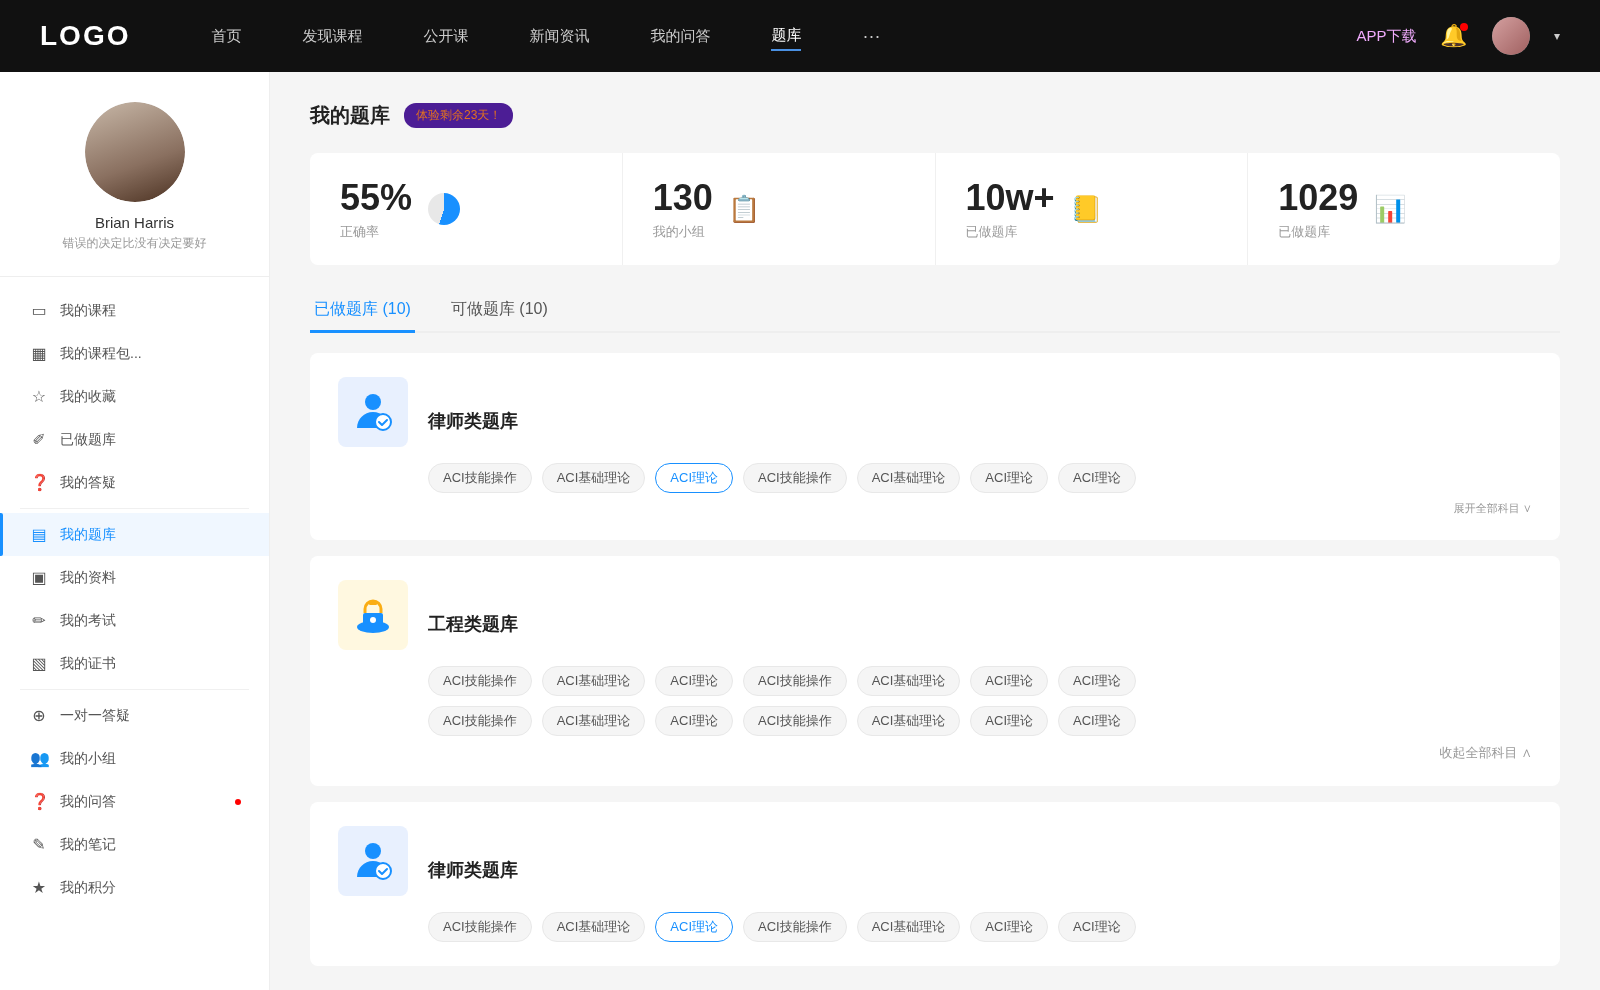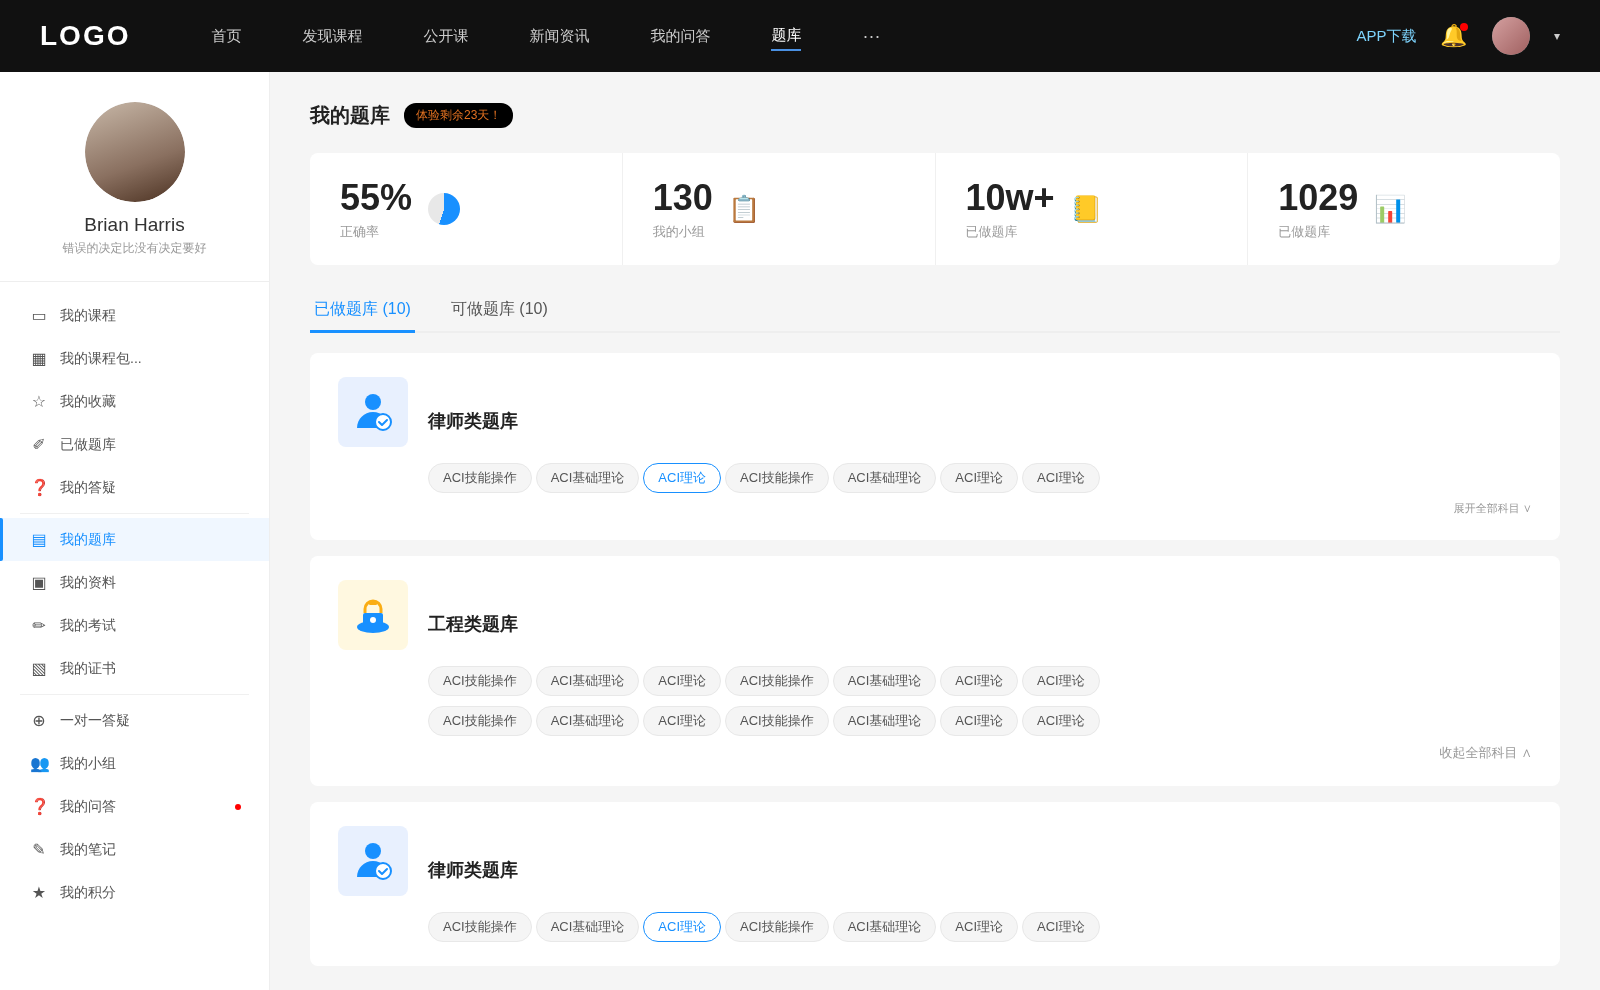--- a/index.html
+++ b/index.html
@@ -5,74 +5,74 @@
     * { margin: 0; padding: 0; box-sizing: border-box; }
     body { font-family: 'PingFang SC', 'Microsoft YaHei', sans-serif; background: #f5f5f5; color: #333; width: 1600px; min-height: 990px; overflow-x: hidden; }
 
     
     .nav { background: #111; height: 72px; display: flex; align-items: center; padding: 0 40px; gap: 61px; }
     .nav-logo { color: #fff; font-size: 28px; font-weight: bold; letter-spacing: 2px; margin-right: 20px; }
     .nav-item { color: #ccc; font-size: 15px; cursor: pointer; padding: 4px 0; }
     .nav-item.active { color: #fff; border-bottom: 2px solid #4a90e2; }
     .nav-dots { color: #ccc; font-size: 18px; cursor: pointer; }
     .nav-right { margin-left: auto; display: flex; align-items: center; gap: 24px; }
-    .nav-app { color: #7dd3fc; font-size: 15px; cursor: pointer; }
+    .nav-app { color: #f0abfc; font-size: 15px; cursor: pointer; }
     .nav-bell { position: relative; cursor: pointer; }
     .nav-bell-icon { color: #ccc; font-size: 22px; }
     .bell-dot { position: absolute; top: 0; right: 0; width: 8px; height: 8px; background: red; border-radius: 50%; }
     .nav-avatar { width: 38px; height: 38px; border-radius: 50%; background: #888; overflow: hidden; display: flex; align-items: center; justify-content: center; }
     .nav-avatar-img { width: 38px; height: 38px; border-radius: 50%; background: linear-gradient(135deg, #d4a0a0 0%, #a06060 100%); }
     .nav-dropdown-arrow { color: #ccc; font-size: 12px; cursor: pointer; }
 
     
     .layout { display: flex; min-height: 918px; }
 
     
     .sidebar { width: 270px; background: #fff; padding: 30px 0 20px 0; flex-shrink: 0; border-right: 1px solid #eee; }
     .sidebar-profile { display: flex; flex-direction: column; align-items: center; padding-bottom: 24px; border-bottom: 1px solid #eee; }
     .avatar-circle { width: 100px; height: 100px; border-radius: 50%; background: #e8e8e8; overflow: hidden; margin-bottom: 12px; }
     .avatar-img { width: 100%; height: 100%; background: linear-gradient(160deg, #c8b8a8 0%, #8a7060 60%, #4a3020 100%); border-radius: 50%; }
-    .profile-name { font-size: 19px; font-weight: 500; color: #333; margin-bottom: 4px; }
+    .profile-name { font-size: 15px; font-weight: 500; color: #333; margin-bottom: 4px; }
     .profile-motto { font-size: 12px; color: #999; }
 
     .sidebar-menu { padding: 12px 0; }
     .menu-item { display: flex; align-items: center; gap: 12px; padding: 12px 30px; font-size: 14px; color: #555; cursor: pointer; position: relative; }
     .menu-item.active { color: #1890ff; background: #f0f7ff; }
     .menu-item.active::before { content: ''; position: absolute; left: 0; top: 0; bottom: 0; width: 3px; background: #1890ff; border-radius: 0 2px 2px 0; }
     .menu-icon { font-size: 16px; width: 18px; text-align: center; }
     .menu-dot { width: 6px; height: 6px; background: red; border-radius: 50%; position: absolute; right: 28px; top: 50%; transform: translateY(-50%); }
     .menu-divider { height: 1px; background: #f0f0f0; margin: 4px 20px; }
 
     
     .main { flex: 1; padding: 30px 40px; background: #f5f5f5; }
 
     
     .page-title-row { display: flex; align-items: center; gap: 14px; margin-bottom: 24px; }
     .page-title { font-size: 20px; font-weight: 600; color: #222; }
-    .trial-badge { background: #000000; color: #e07020; font-size: 12px; padding: 4px 12px; border-radius: 12px; }
+    .trial-badge { background: #4c1d95; color: #e07020; font-size: 12px; padding: 4px 12px; border-radius: 12px; }
 
     
     .stats-row { display: flex; gap: 0; background: #fff; border-radius: 8px; margin-bottom: 24px; overflow: hidden; }
     .stat-item { flex: 1; padding: 24px 30px; border-right: 1px solid #f0f0f0; display: flex; align-items: center; gap: 16px; }
     .stat-item:last-child { border-right: none; }
     .stat-number { font-size: 36px; font-weight: 600; color: #222; }
     .stat-label { font-size: 13px; color: #999; margin-top: 4px; }
 
     
     .tabs-row { display: flex; gap: 0; margin-bottom: 20px; border-bottom: 2px solid #eee; }
     .tab { font-size: 16px; padding: 10px 4px; margin-right: 32px; cursor: pointer; color: #555; border-bottom: 3px solid transparent; margin-bottom: -2px; }
     .tab.active { color: #1890ff; border-bottom-color: #1890ff; font-weight: 500; }
 
     
     .qbank-card { background: #fff; border-radius: 8px; padding: 24px 28px; margin-bottom: 16px; }
     .qbank-header { display: flex; align-items: flex-end; gap: 20px; margin-bottom: 16px; }
     .qbank-icon { width: 70px; height: 70px; background: #e8f0fe; border-radius: 8px; display: flex; align-items: center; justify-content: center; flex-shrink: 0; }
     .qbank-icon svg { width: 44px; height: 44px; }
     .qbank-title { font-size: 18px; font-weight: 600; color: #222; margin-bottom: 14px; }
-    .tags-row { display: flex; flex-wrap: wrap; gap: 4px; align-items: center; margin-left: 90px; }
+    .tags-row { display: flex; flex-wrap: wrap; gap: 10px; align-items: center; margin-left: 90px; }
     .tag { font-size: 13px; padding: 5px 14px; border-radius: 16px; background: #f5f5f5; color: #555; cursor: pointer; border: 1px solid #e8e8e8; }
     .tag.active { background: #fff; color: #1890ff; border-color: #1890ff; border-radius: 16px; }
     .expand-link { font-size: 11px; color: #999; cursor: pointer; text-align: right; margin-top: 8px; }
     .collapse-link { font-size: 13px; color: #999; cursor: pointer; text-align: right; margin-top: 8px; }
 
     
     .pie-icon { width: 32px; height: 32px; border-radius: 50%; background: conic-gradient(#1890ff 0% 55%, #e8e8e8 55% 100%); }
     .doc-icon { color: #52c41a; font-size: 26px; }
     .book-icon { color: #faad14; font-size: 26px; }
     .chart-icon { color: #f5222d; font-size: 26px; }

